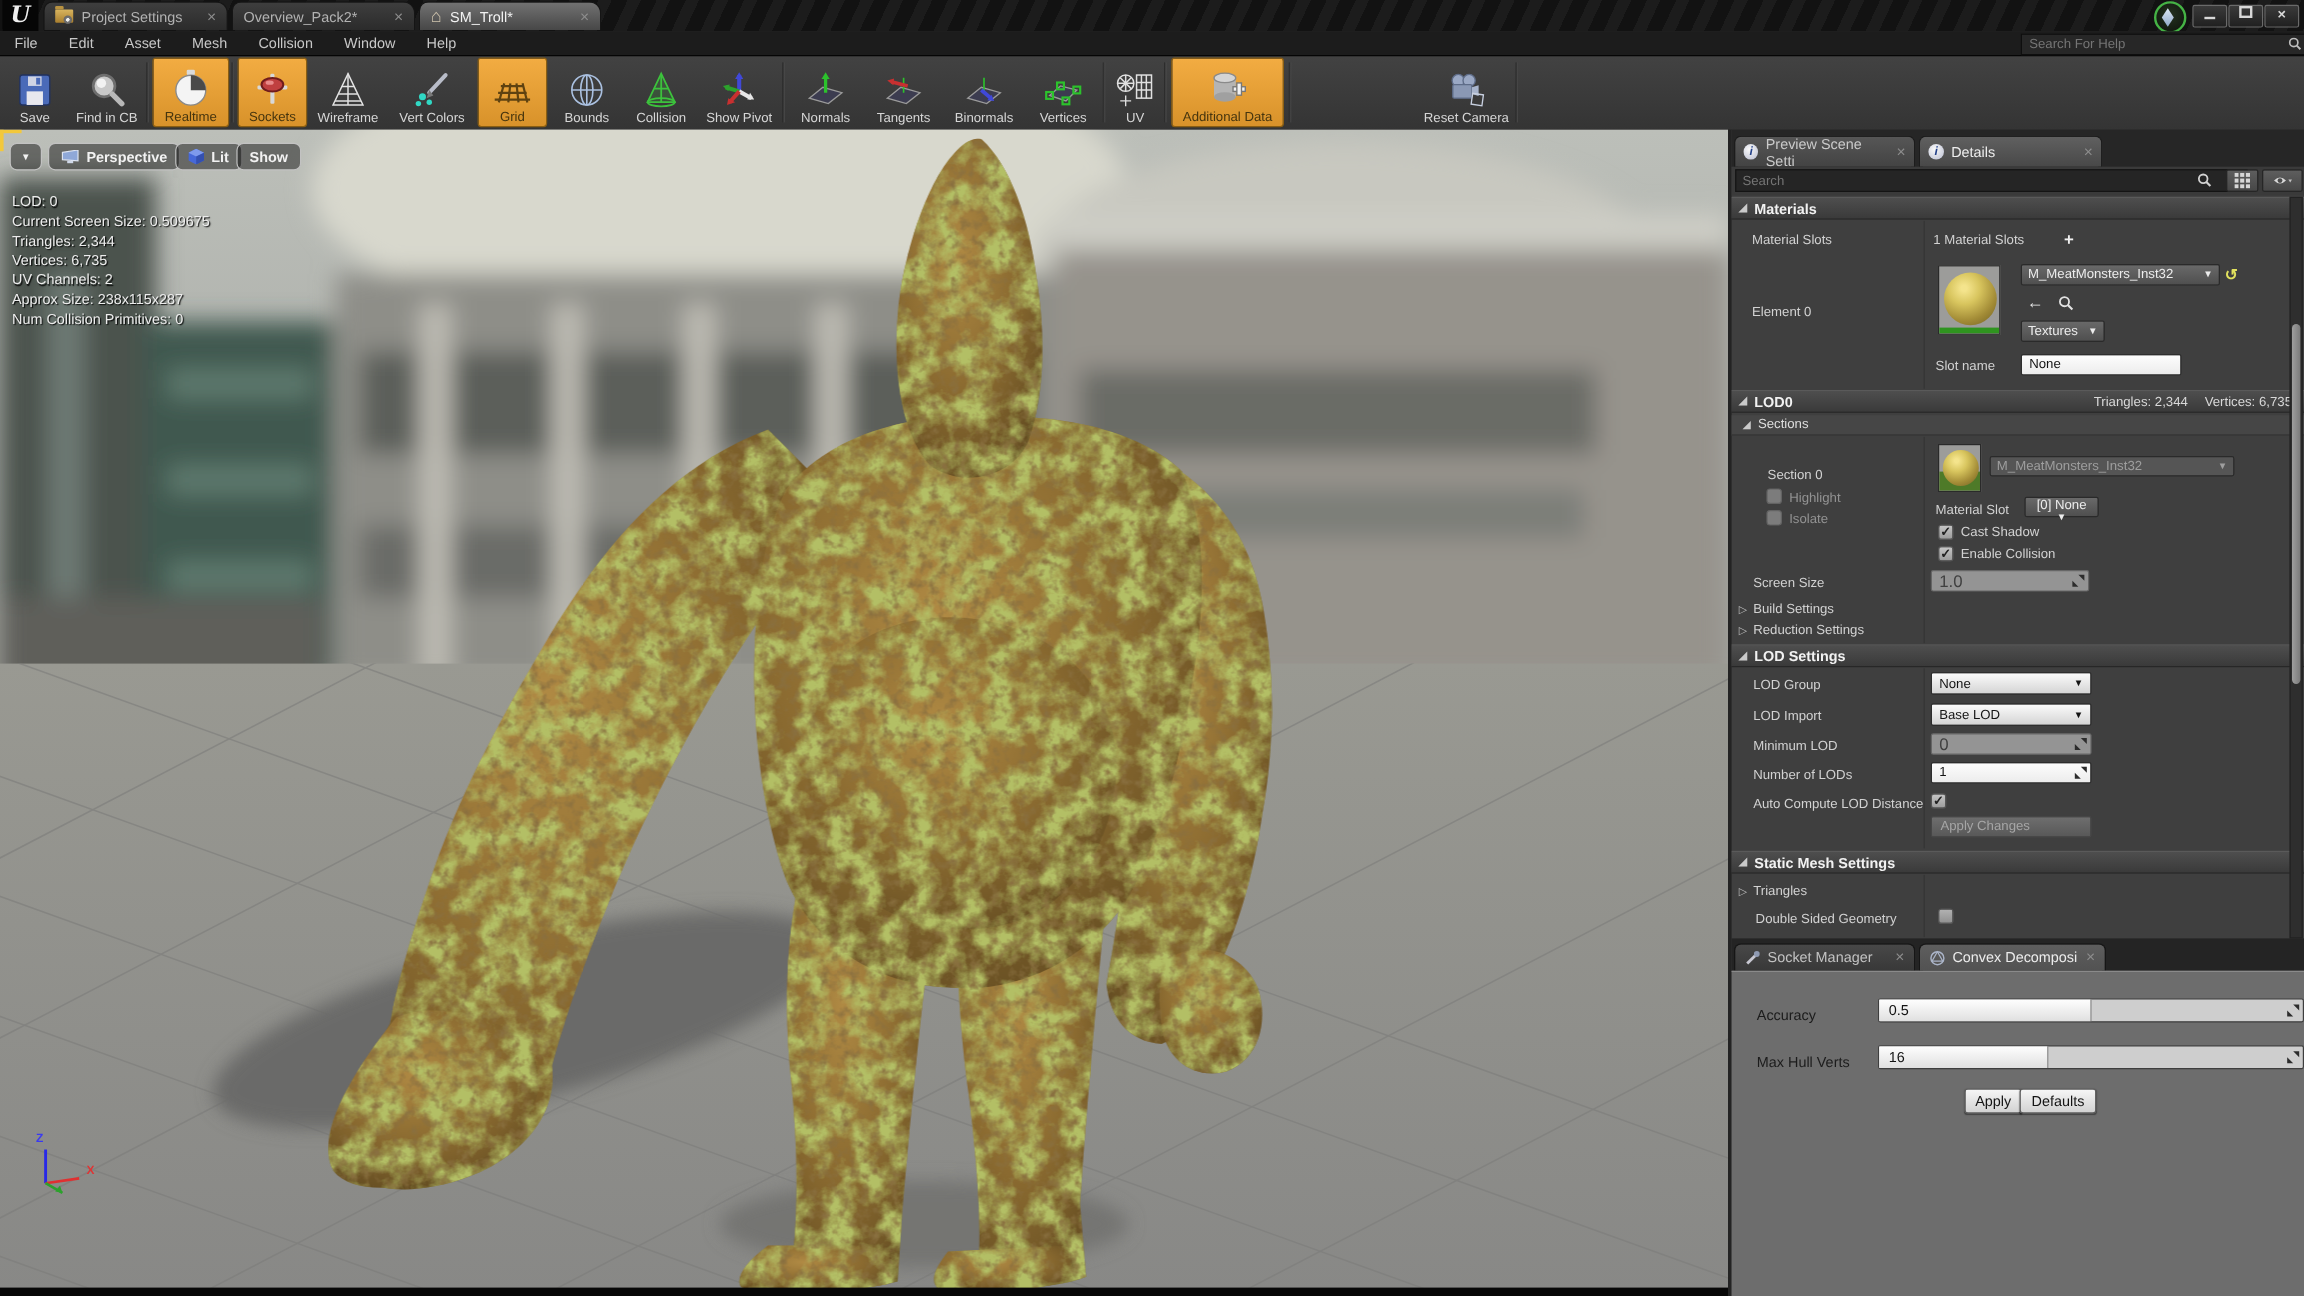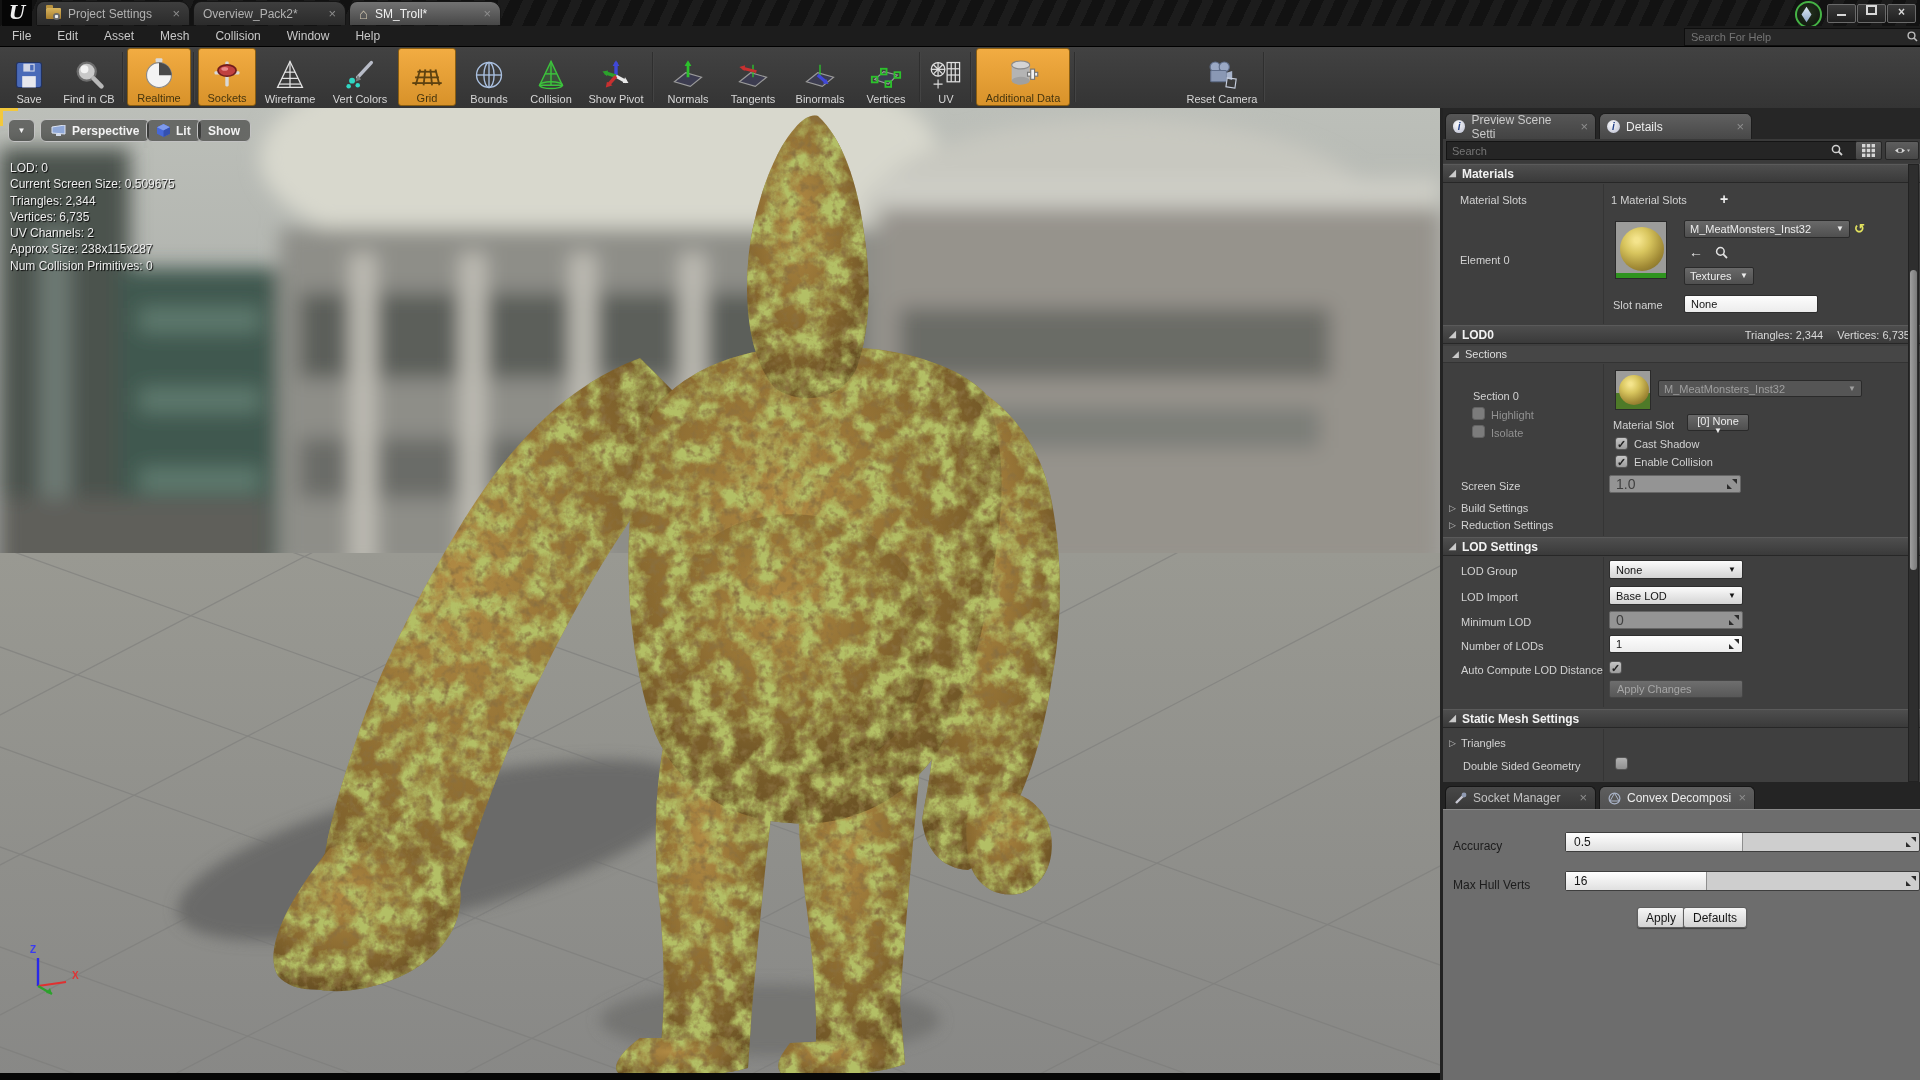--- a/index.html
+++ b/index.html
@@ -108,21 +108,21 @@
   .coldiv{position:absolute;left:160px;width:1px;background:#353535;}
   .sbar{position:absolute;right:1px;top:56px;width:11px;height:618px;background:#2e2e2e;border:1px solid #222;box-sizing:border-box;}
   .sthumb{position:absolute;left:1px;width:7px;border-radius:4px;background:linear-gradient(90deg,#9e9e9e,#7a7a7a);}
 
   
   .btabstrip{position:absolute;left:0;top:674px;width:100%;height:27px;background:#242424;}
   .btab{position:absolute;top:4px;height:23px;background:linear-gradient(#484848,#383838);border:1px solid #161616;border-bottom:none;
     border-radius:6px 6px 0 0;color:#c2c2c2;font-size:12px;display:flex;align-items:center;gap:6px;padding:0 8px;box-sizing:border-box;}
   .btab.active{background:linear-gradient(#5e5e5e,#525252);color:#ececec;}
   .convex{position:absolute;left:0;top:701px;width:100%;height:271px;background:#6d6d6d;border-top:1px solid #8a8a8a;box-sizing:border-box;}
-  .clab{position:absolute;font-size:12px;color:#1c1c1c;white-space:nowrap;}
+  .clab{position:absolute;font-size:12px;color:#1c1c1c;white-space:nowrap;margin-left:11px;}
   .slider{position:absolute;height:20px;background:#cecece;border:1px solid #3e3e3e;border-radius:2px;box-sizing:border-box;}
   .sfill{position:absolute;left:0;top:0;height:100%;background:linear-gradient(#fefefe,#e0e0e0);border-right:1px solid #8e8e8e;box-sizing:border-box;}
   .sval{position:absolute;left:8px;top:2px;font-size:12px;color:#141414;}
   .lbtn{position:absolute;background:linear-gradient(#f6f6f6,#d2d2d2);border:1px solid #5e5e5e;border-radius:3px;color:#141414;
     font-size:12px;display:flex;align-items:center;justify-content:center;box-sizing:border-box;box-shadow:0 1px 1px rgba(0,0,0,.4);}
 </style>
 </head>
 <body>
 
 <div class="app">

